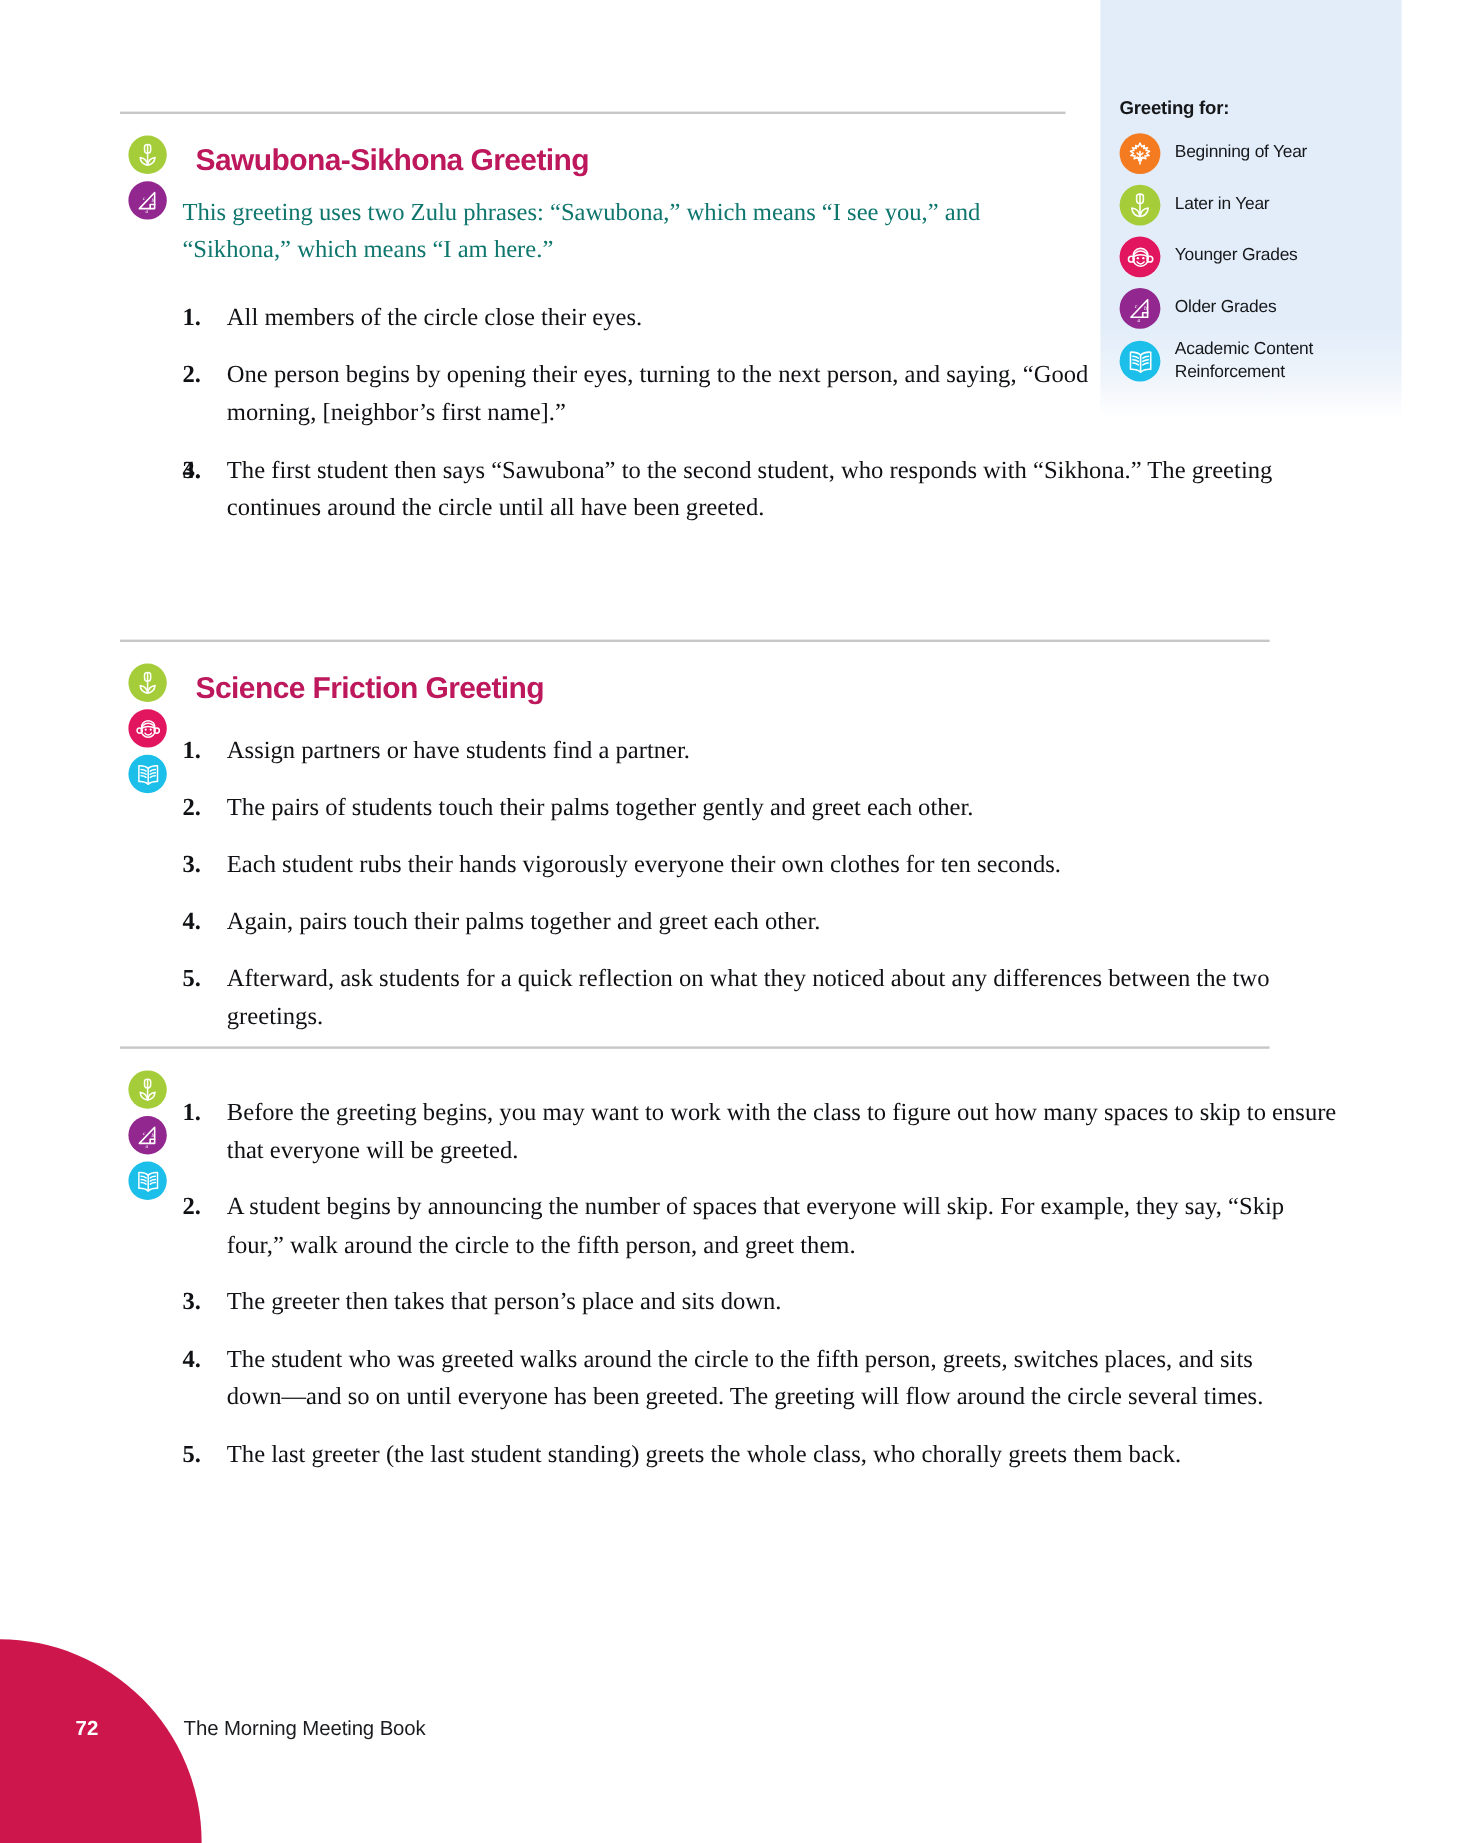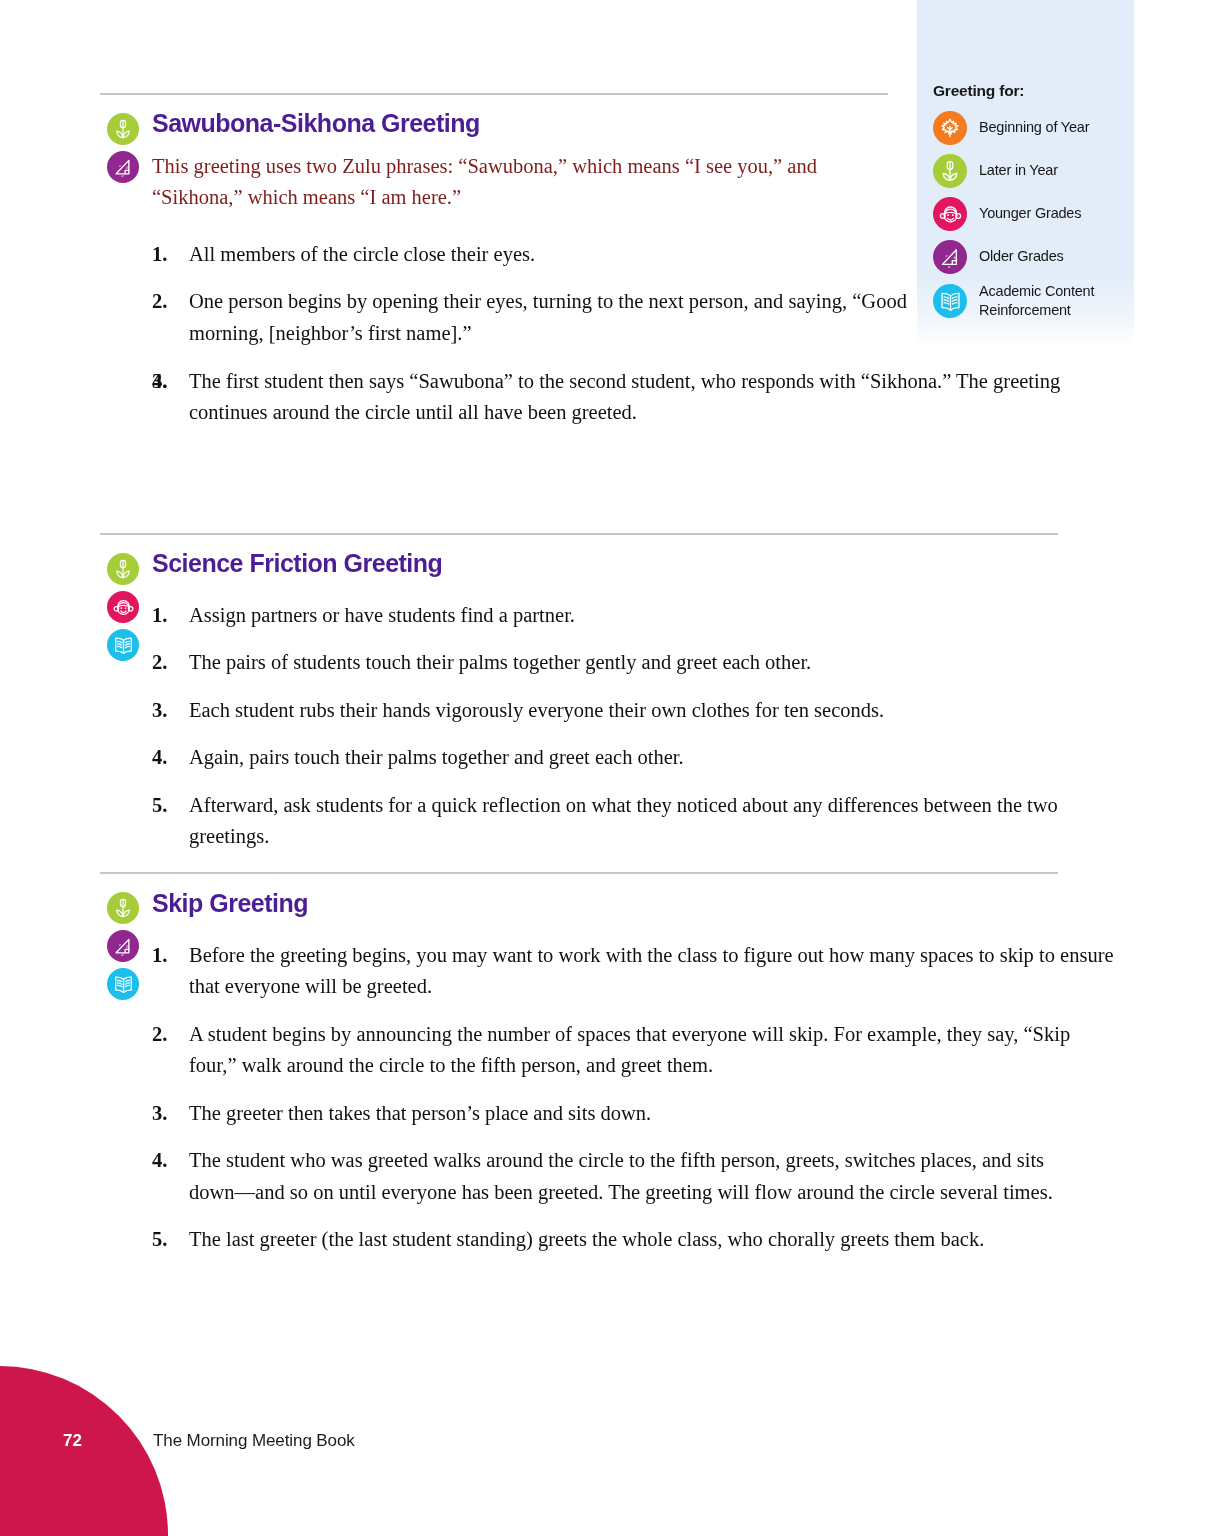--- a/index.html
+++ b/index.html
@@ -14,28 +14,27 @@
     background: #ffffff;
     overflow: hidden;
     font-family: "Liberation Serif", serif;
   }
 
   
   .legend {
     position: absolute;
     left: 917px;
     top: 0;
-    width: 193px;
+    width: 251px;
     height: 348px;
     background: linear-gradient(to bottom,
                 #e2edf9 0%,
                 #e2edf9 78%,
                 #eef4fb 90%,
                 #ffffff 100%);
-    padding-left: 24px;
   }
   .legend-title {
     position: absolute;
     left: 16px;
     top: 82px;
     font-family: "Liberation Sans", sans-serif;
     font-weight: bold;
     font-size: 15.5px;
     color: #16171a;
     letter-spacing: -0.2px;
@@ -100,35 +99,35 @@
     gap: 6px;
     align-items: center;
   }
 
   .sec-body {
     position: absolute;
     left: 152px;
   }
 
   h2.sec-title {
-    margin: 0;
+    margin: 11px;
     font-family: "Liberation Sans", sans-serif;
     font-weight: bold;
     font-size: 25px;
     line-height: 1.1;
-    color: #4c1d95;
+    color: #be185d;
     letter-spacing: -0.5px;
   }
 
   p.intro {
     margin: 13px 0 0 0;
     font-family: "Liberation Serif", serif;
     font-size: 20.5px;
     line-height: 1.52;
-    color: #7f1d1d;
+    color: #0f766e;
   }
 
   ol.steps {
     list-style: none;
     margin: 0;
     padding: 0;
   }
   ol.steps li {
     position: relative;
     padding-left: 37px;
@@ -400,21 +399,20 @@
           <path d="M5.8 10.3 C7.5 10.3 9 10.8 10.2 11.7"></path>
           <path d="M5.8 13 C7.5 13 9 13.5 10.2 14.4"></path>
           <path d="M18.2 7.6 C16.5 7.6 15 8.1 13.8 9"></path>
           <path d="M18.2 10.3 C16.5 10.3 15 10.8 13.8 11.7"></path>
           <path d="M18.2 13 C16.5 13 15 13.5 13.8 14.4"></path>
         </svg>
       </span>
     </div>
 
     <div class="sec-body" style="top:890px; width:920px;">
-      <h2 class="sec-title">Skip Greeting</h2>
       <ol class="steps" style="margin-top:22px; width:920px;">
         <li style="width:940px;">
           <span class="num">1.</span>
           <span>Before the greeting begins, you may want to work with the class to figure out how many spaces to skip to ensure that everyone will be greeted.</span>
         </li>
         <li style="width:910px;">
           <span class="num">2.</span>
           <span>A student begins by announcing the number of spaces that everyone will skip. For example, they say, “Skip four,” walk around the circle to the fifth person, and greet them.</span>
         </li>
         <li>

